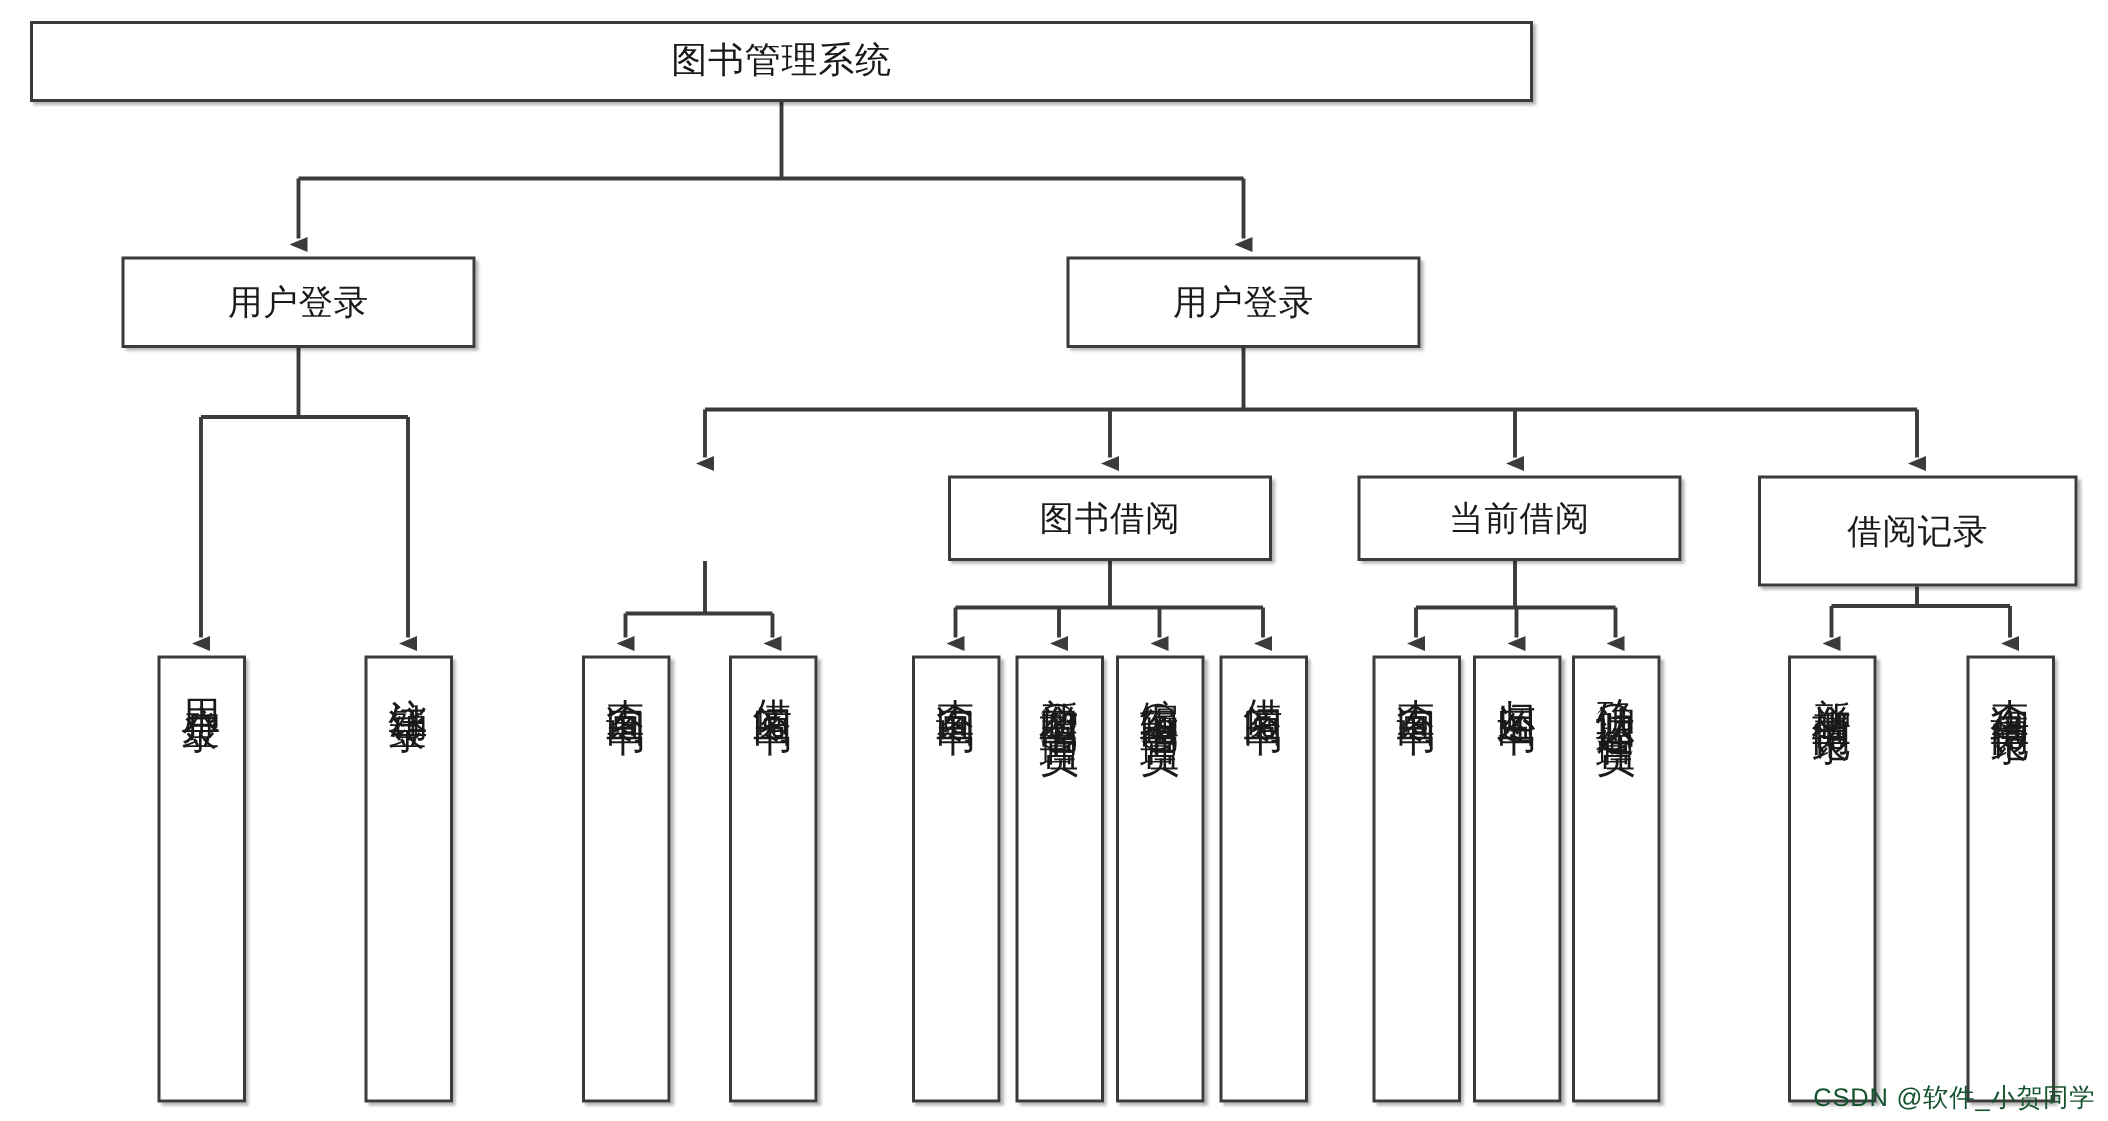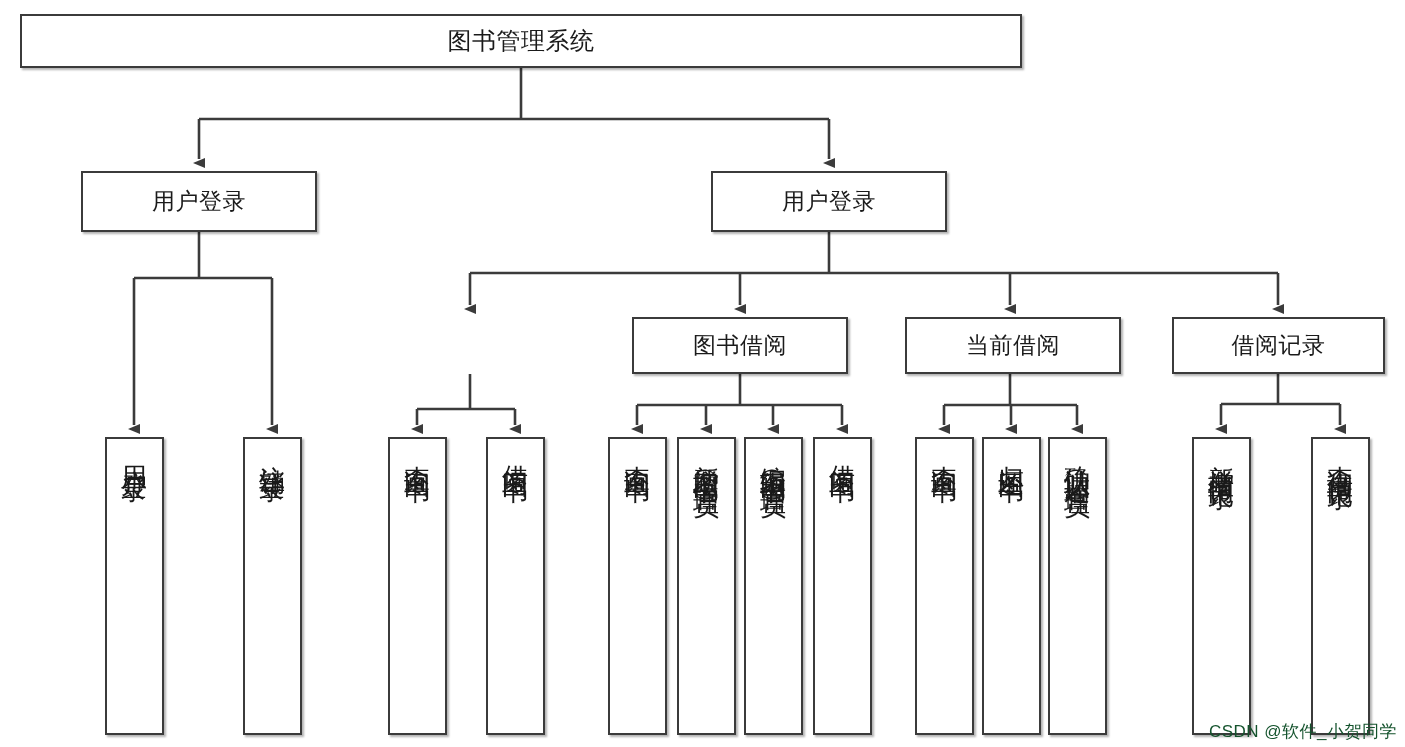--- a/index.html
+++ b/index.html
@@ -140,21 +140,21 @@
   <div class="node h" style="left:711px; top:171px; width:236px; height:61px;">
     <span class="label">用户登录</span>
   </div>
 
   <div class="node h" style="left:632px; top:317px; width:216px; height:57px;">
     <span class="label">图书借阅</span>
   </div>
   <div class="node h" style="left:877px; top:317px; width:216px; height:57px;margin-left:28px;">
     <span class="label">当前借阅</span>
   </div>
-  <div class="node h" style="left:1172px; top:317px; width:213px; height:57px;">
+  <div class="node h" style="left:1172px; top:317px; width:213px; height:74px;">
     <span class="label">借阅记录</span>
   </div>
 
   <div class="node v" style="left:105px; top:437px; width:59px; height:298px;">
     <span class="label">用户登录</span>
   </div>
   <div class="node v" style="left:243px; top:437px; width:59px; height:298px;">
     <span class="label">注销登录</span>
   </div>
   <div class="node v" style="left:388px; top:437px; width:59px; height:298px;">

